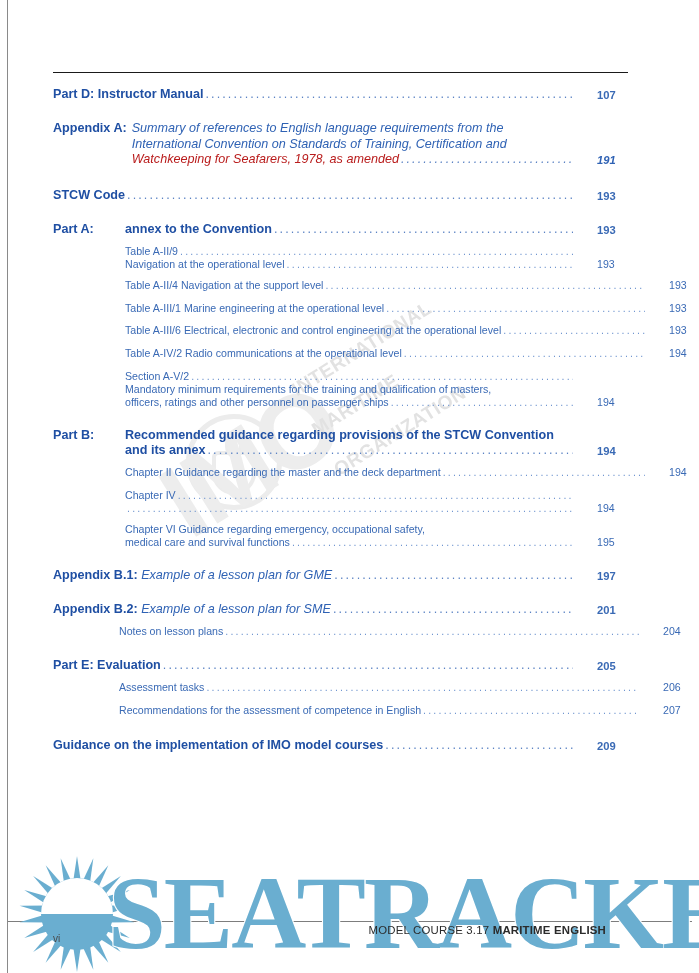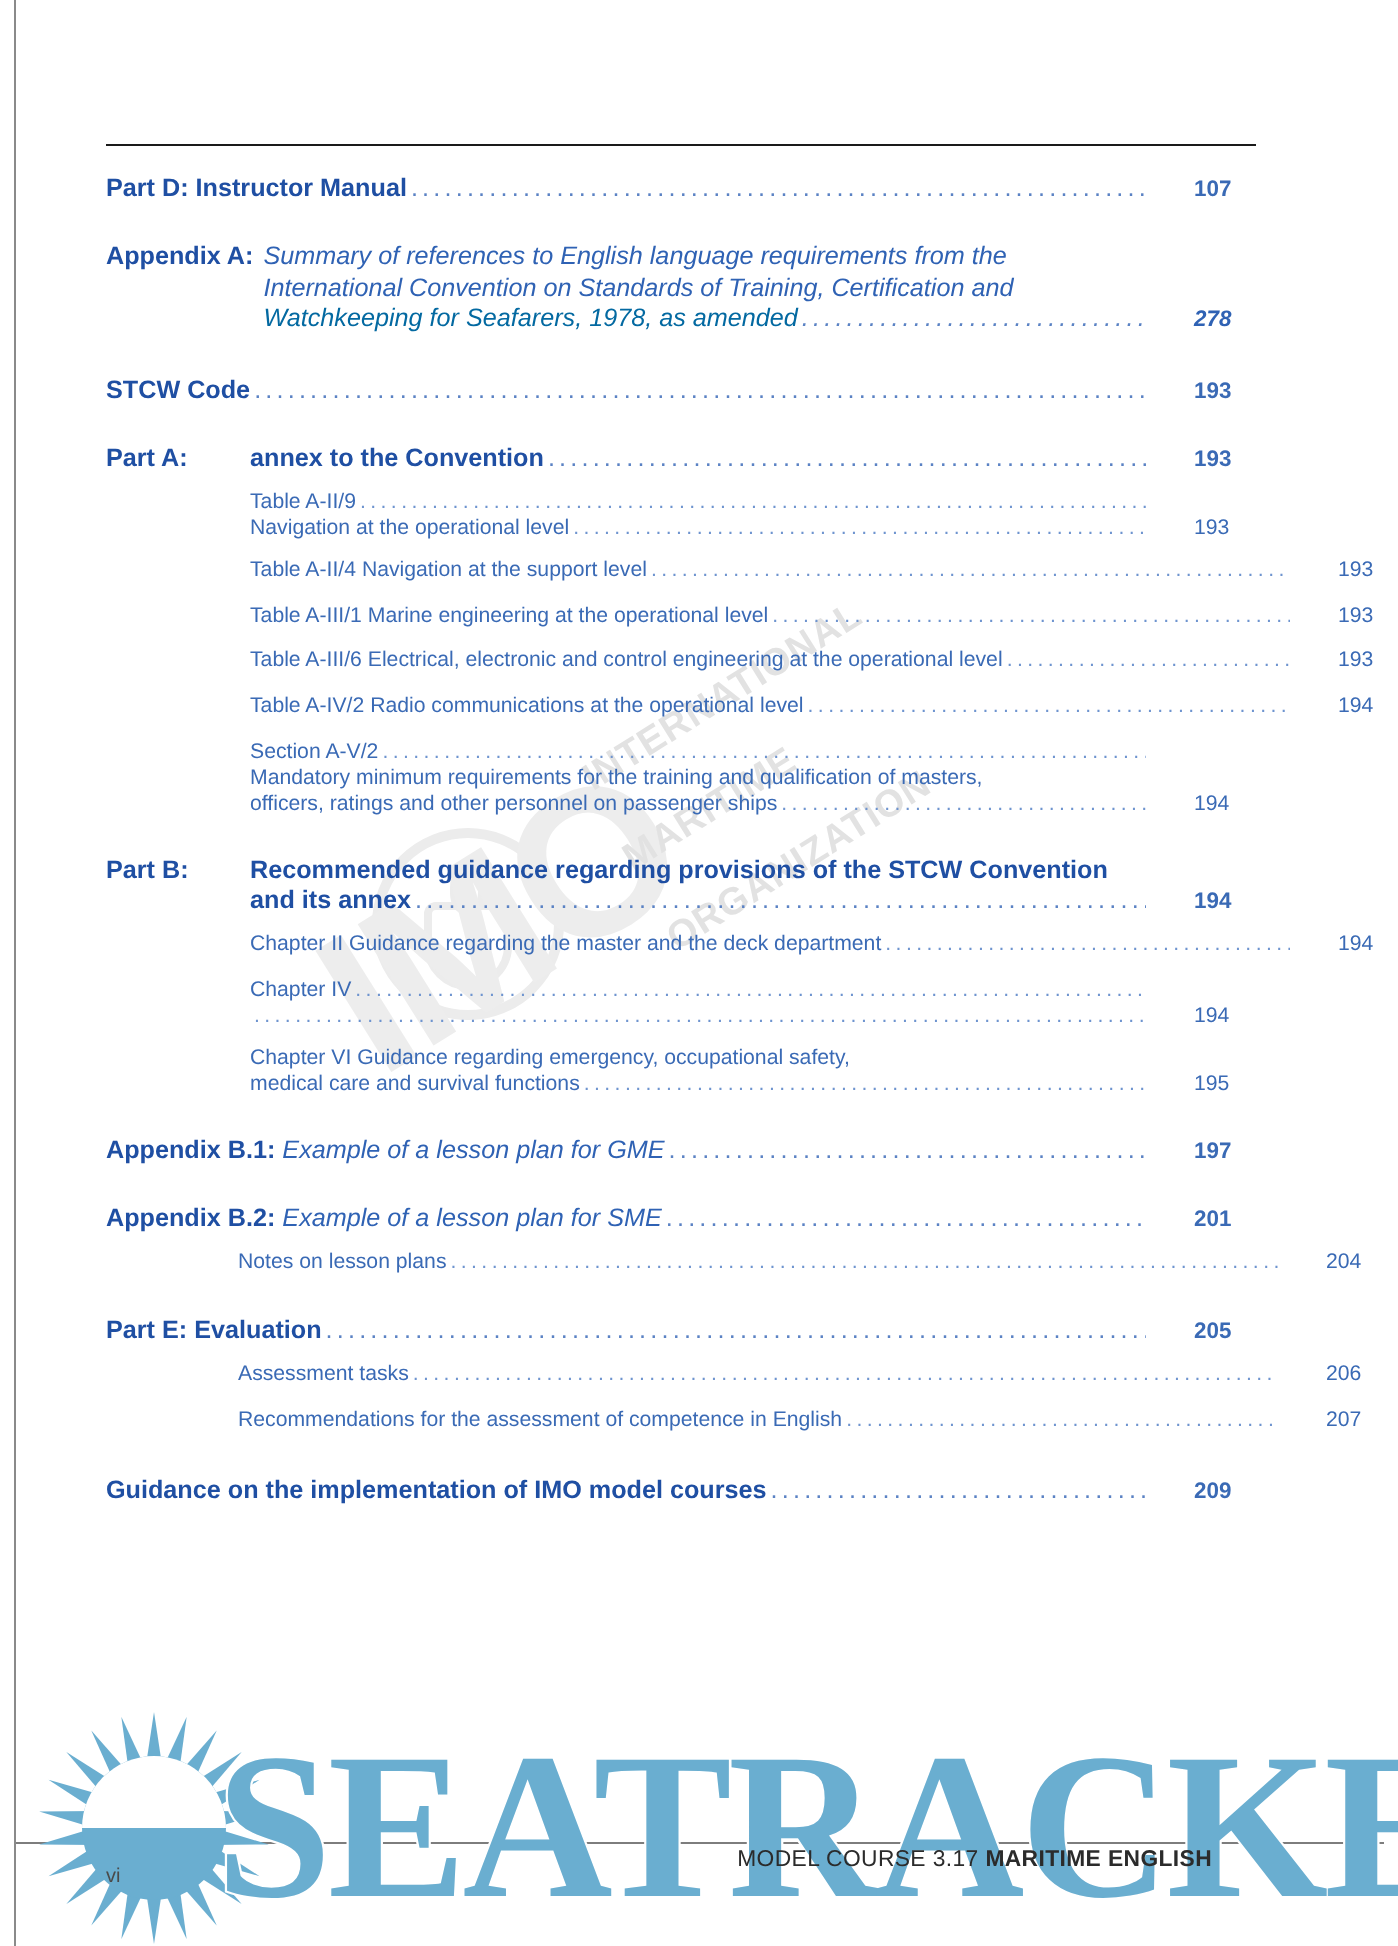--- a/index.html
+++ b/index.html
@@ -267,23 +267,23 @@
         <span class="txt">Part D: Instructor Manual</span>
         <span class="leader">............................................................................................................................................................................................................................</span>
         <span class="pg">107</span>
       </div>
       <div class="appA">
         <span class="tag">Appendix A:</span>
         <div class="stack">
           <div class="il">Summary of references to English language requirements from the</div>
           <div class="il">International Convention on Standards of Training, Certification and</div>
           <div class="entry il">
-            <span class="txt" style="color: #0369a1;">Watchkeeping for Seafarers, 1978, as amended</span>
+            <span class="txt" style="color: #b91c1c;">Watchkeeping for Seafarers, 1978, as amended</span>
             <span class="leader" style="color: rgb(90, 130, 196);">............................................................................................................................................................................................................................</span>
-            <span class="pg" style="font-weight: bold; font-size: 11.2px;">278</span>
+            <span class="pg" style="font-weight: bold; font-size: 11.2px;">191</span>
           </div>
         </div>
       </div>
       <div class="entry lvl1">
         <span class="txt">STCW Code</span>
         <span class="leader">............................................................................................................................................................................................................................</span>
         <span class="pg">193</span>
       </div>
       <div class="lvl1-blk">
         <span class="tag">Part A:</span>

